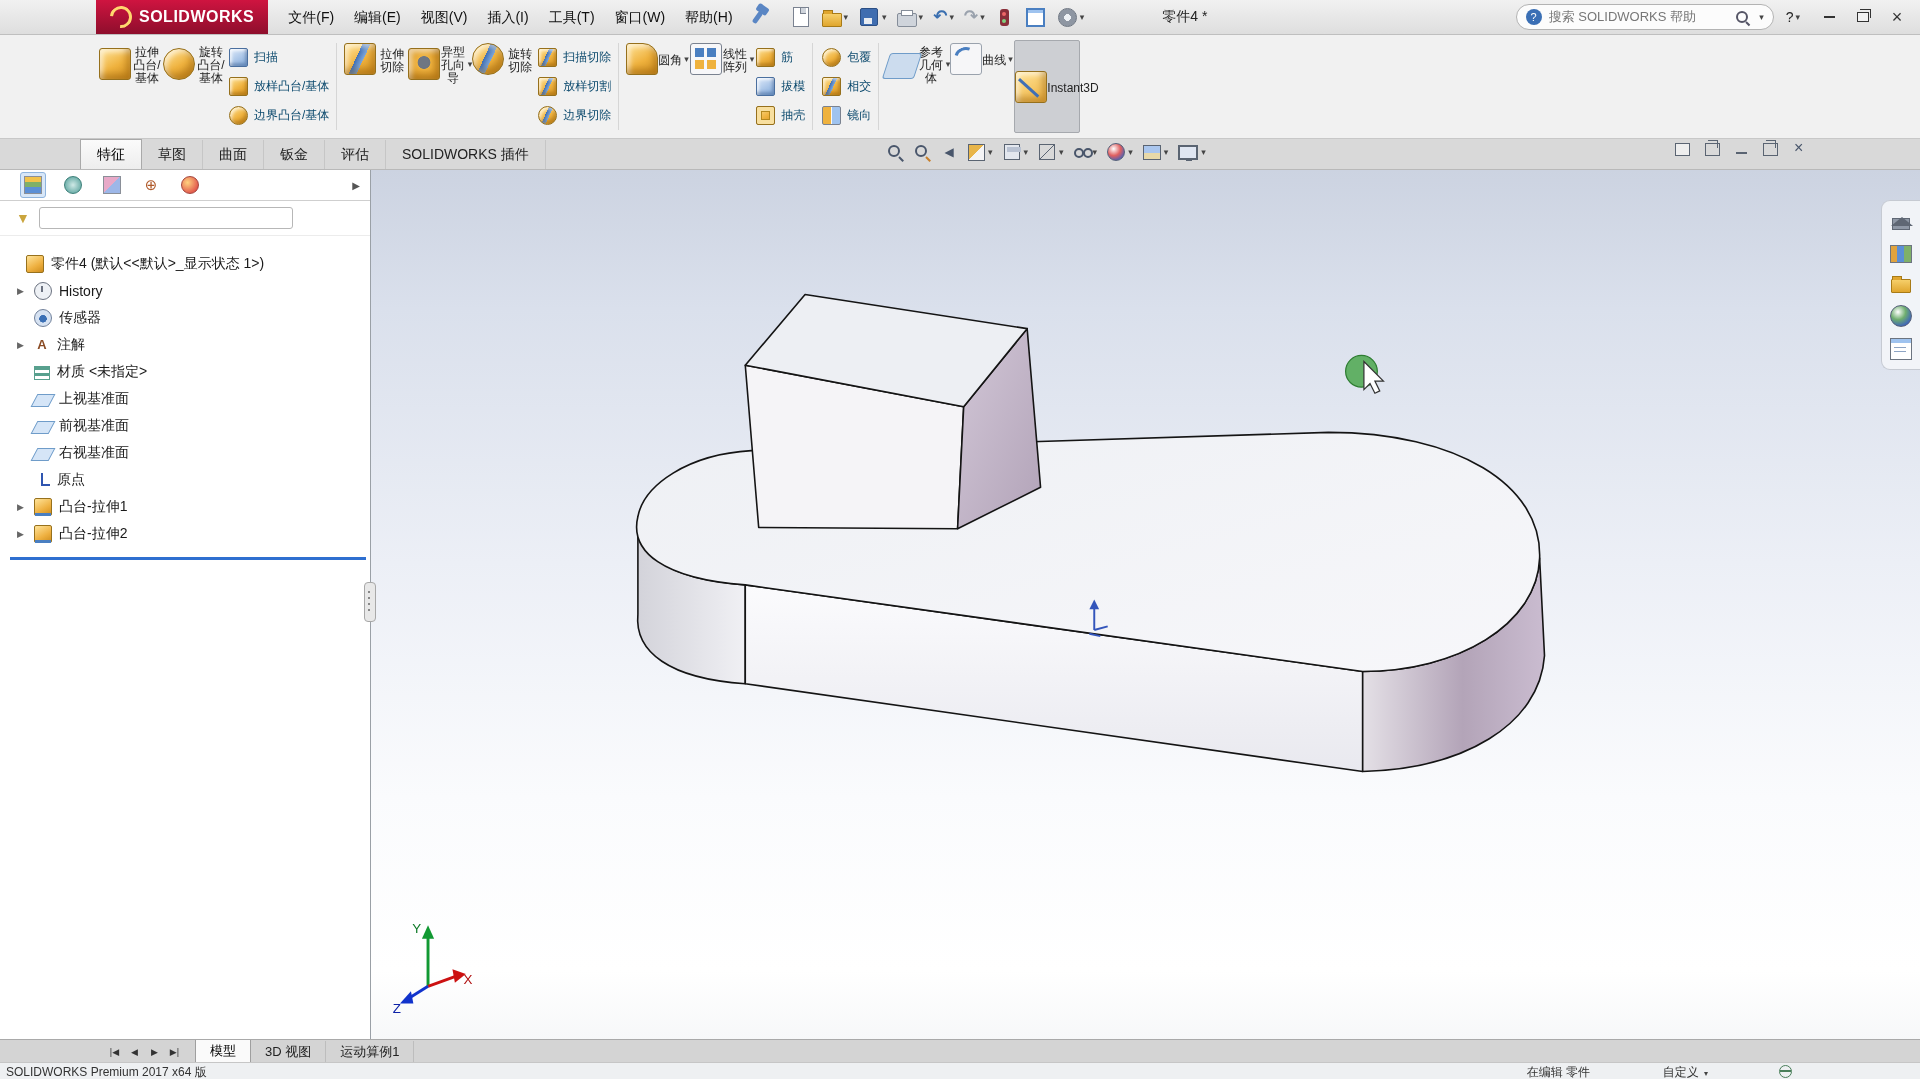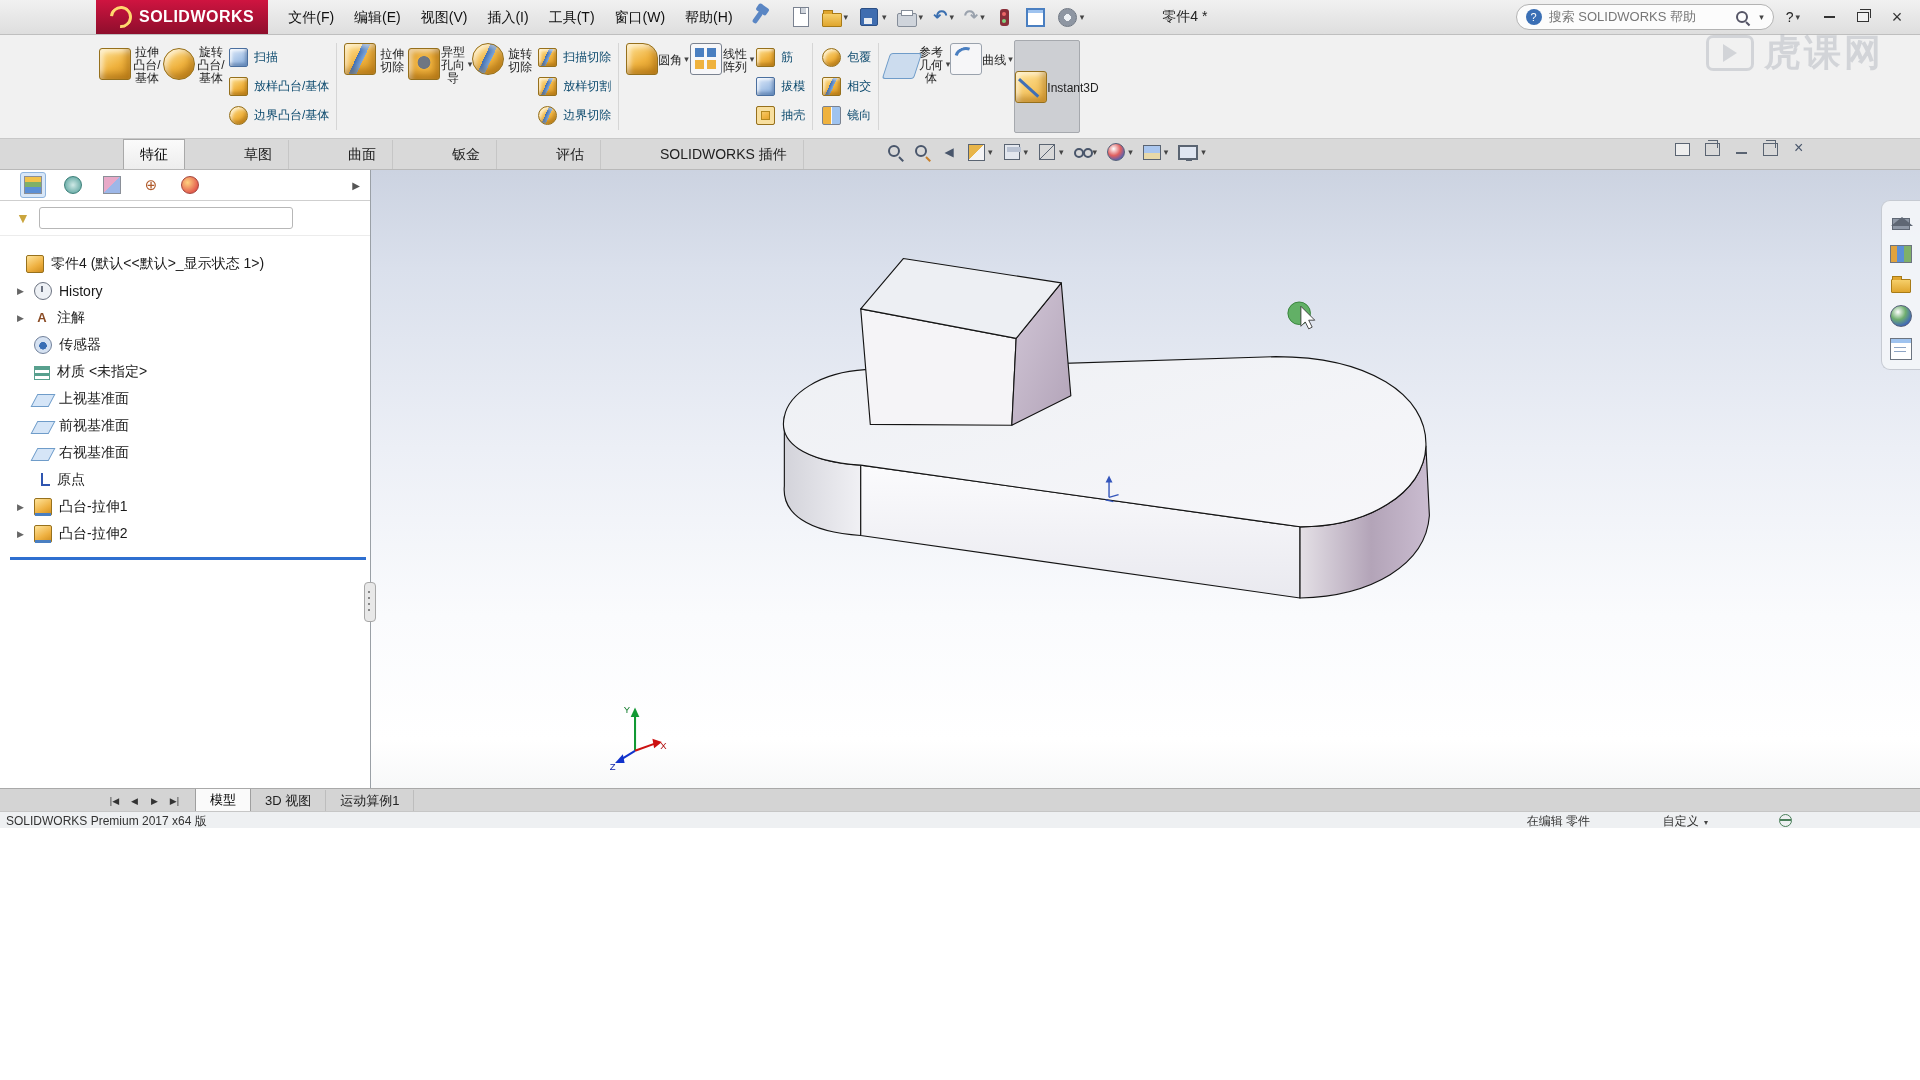--- a/index.html
+++ b/index.html
@@ -1,17 +1,17 @@
 <!DOCTYPE html>
 <html><head>
 <meta charset="utf-8">
 <style>
   html,body{margin:0;padding:0;}
   body{width:1920px;height:1080px;overflow:hidden;font-family:"Liberation Sans","DejaVu Sans",sans-serif;background:#fff;}
-  .app{position:relative;width:1920px;height:828px;background:#e9e9e9;}
+  .app{position:relative;width:1920px;height:1079px;background:#e9e9e9;}
 
   
   .titlebar{position:absolute;top:0;left:0;right:0;height:34px;background:linear-gradient(#f1f1f1,#dedede);border-bottom:1px solid #bfbfbf;display:flex;align-items:center;z-index:20;}
   .logo{margin-left:96px;height:34px;padding:0 14px;display:flex;align-items:center;gap:7px;background:linear-gradient(180deg,#cf1440,#8e0e2c);}
   .logo-mark{width:16px;height:16px;border-radius:50%;border:3px solid #ffd76e;border-left-color:transparent;transform:rotate(-40deg);}
   .logo-text{color:#fff;font-weight:bold;font-size:16px;letter-spacing:.5px;}
   .menus{display:flex;margin-left:10px;text-align:center;}
   .menu{padding:0 10px;font-size:14px;color:#111;line-height:34px;}
   .pin{width:5px;height:13px;background:#5a86c4;border-radius:2px;transform:rotate(35deg);position:relative;margin:0 12px;}
   .pin::after{content:"";position:absolute;left:-4px;top:-7px;width:12px;height:8px;background:#5a86c4;border-radius:2px;}
@@ -78,21 +78,21 @@
   .ric-plane{background:rgba(150,190,235,.4);border:1px solid #6f9cc9;transform:skewX(-18deg);box-shadow:none;height:24px;margin-top:3px;}
   .ric-curve{background:#f6f6f8;border:1px solid #9aa2ad;box-shadow:none;}
   .ric-curve::after{content:"";position:absolute;inset:3px;border:3px solid transparent;border-top-color:#4a7fc1;border-radius:50%;transform:rotate(-25deg);}
   .ric-swoosh{background:linear-gradient(150deg,#dfeafa,#7fa8d9);border:1px solid #4a6f9f;box-shadow:inset -2px -3px 3px rgba(30,60,110,.3),inset 2px 2px 3px rgba(255,255,255,.7);}
   .ric-i3d{background:linear-gradient(150deg,#ffe49a,#efb23e);}
   .ric-i3d::after{content:"";position:absolute;left:4px;top:6px;width:26px;height:3px;background:#3f6fb5;transform:rotate(42deg);transform-origin:left top;}
   .ric-shell{box-shadow:inset 0 0 0 4px #f8df9f,inset 0 0 0 5px #b5891f;}
 
   
   .cmdtabs{position:absolute;top:139px;left:0;right:0;height:30px;background:#d9d9d9;border-bottom:1px solid #b9b9b9;display:flex;align-items:flex-end;padding-left:80px;z-index:14;}
-  .ctab{padding:0 16px;height:29px;line-height:29px;font-size:14px;color:#222;border-right:1px solid #c6c6c6;white-space:nowrap;margin-left:43px;}
+  .ctab{padding:0 16px;height:29px;line-height:29px;font-size:14px;color:#222;border-right:1px solid #c6c6c6;white-space:nowrap;}
   .ctab.active{background:linear-gradient(#fbfbfb,#ededed);border:1px solid #a9a9a9;border-bottom:none;color:#000;}
   .headsup{position:absolute;left:886px;top:142px;display:flex;align-items:center;gap:9px;z-index:16;}
   .hu-item{display:flex;align-items:center;}
   .hic{width:18px;height:18px;position:relative;display:inline-block;}
   .hic-mag::before{content:"";position:absolute;left:2px;top:2px;width:8px;height:8px;border:2px solid #49566b;border-radius:50%;}
   .hic-mag::after{content:"";position:absolute;left:13px;top:13px;width:6px;height:2px;background:#49566b;transform:rotate(45deg);transform-origin:left center;}
   .hic-area::before{border-color:#49566b;}
   .hic-area::after{background:#c87f2a;}
   .hic-prev{font-size:12px;color:#49566b;line-height:18px;text-align:center;}
   .hic-prev::after{content:"◀";}
@@ -475,28 +475,28 @@
         <div class="trow root">
           <div class="ti ti-part"></div>
           <span class="tlabel">零件4 (默认&lt;&lt;默认&gt;_显示状态 1&gt;)</span>
         </div>
         <div class="trow">
           <span class="exp on"></span>
           <div class="ti ti-history"></div>
           <span class="tlabel">History</span>
         </div>
         <div class="trow">
+          <span class="exp"></span>
+          <div class="ti ti-sensor"></div>
+          <span class="tlabel">传感器</span>
+        </div>
+        <div class="trow">
           <span class="exp on"></span>
           <div class="ti ti-anno"></div>
           <span class="tlabel">注解</span>
-        </div>
-        <div class="trow">
-          <span class="exp"></span>
-          <div class="ti ti-sensor"></div>
-          <span class="tlabel">传感器</span>
         </div>
         <div class="trow">
           <span class="exp"></span>
           <div class="ti ti-material"></div>
           <span class="tlabel">材质 &lt;未指定&gt;</span>
         </div>
         <div class="trow">
           <span class="exp"></span>
           <div class="ti ti-plane"></div>
           <span class="tlabel">上视基准面</span>
@@ -616,18 +616,14 @@
     <div class="btab">运动算例1</div>
   </div>
 
   <div class="statusbar">
     <span class="status-left">SOLIDWORKS Premium 2017 x64 版</span>
     <span class="status-mode">在编辑 零件</span>
     <span class="status-custom"><span>自定义</span> <span class="caret"></span></span>
     <span class="status-globe"></span>
   </div>
 
-  <div class="watermark">
-    <div class="wm-icon"></div>
-    <span class="wm-text">虎课网</span>
-  </div>
 
 </div>
 
 </body></html>

